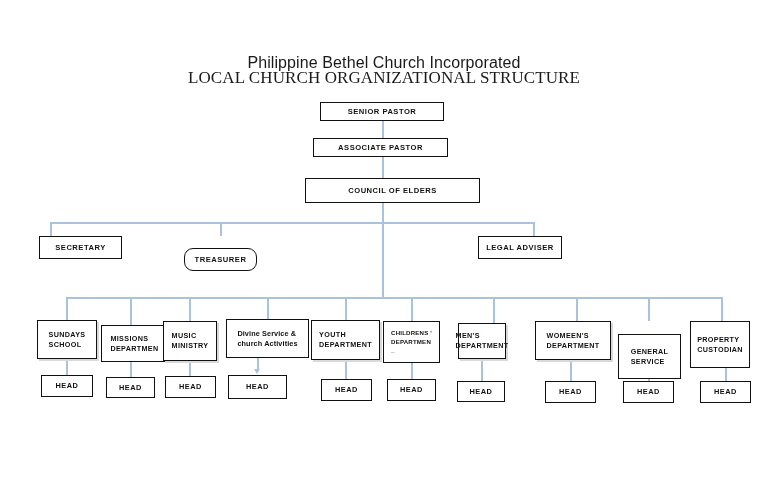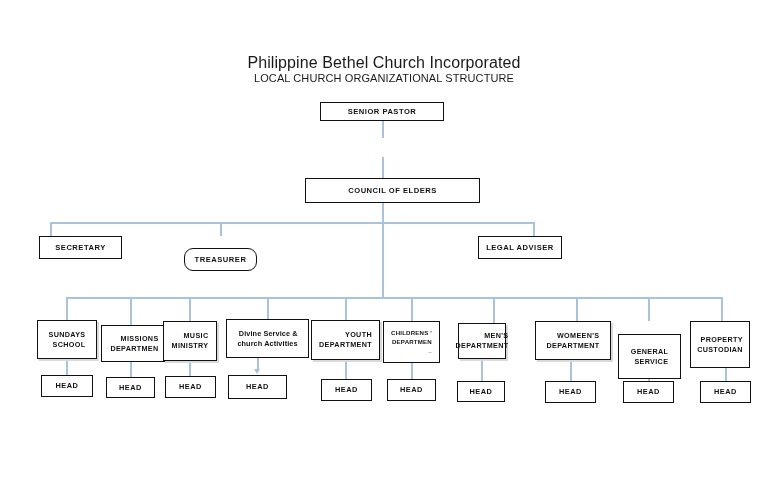--- a/index.html
+++ b/index.html
@@ -25,34 +25,35 @@
     text-align: center;
     color: #1a1a1a;
   }
   .title-line1 {
     font-size: 16px;
     font-weight: 400;
     letter-spacing: 0.1px;
     line-height: 15px;
   }
   .title-line2 {
-    font-size: 11px;
+    font-size: 17px;
     font-weight: 500;
     letter-spacing: 0.1px;
     line-height: 16px;
+    font-family: Liberation Serif, serif;
   }
   .node {
     position: absolute;
     box-sizing: border-box;
     background: #ffffff;
     border: 1.6px solid #111111;
     display: flex;
     align-items: center;
     justify-content: center;
-    text-align: right;
+    text-align: left;
     color: #111111;
     font-weight: 700;
     font-size: 7.2px;
     letter-spacing: 0.35px;
     line-height: 10px;
     padding: 1px 2px;
     z-index: 3;
   }
   .node.shadowed {
     box-shadow: 2px 2px 0 0 #d9d9d9;
@@ -146,20 +147,23 @@
   <div class="conn v" style="left:411px; top:363px; height:16px;"></div>
   <div class="conn v" style="left:481px; top:359px; height:22px;"></div>
   <div class="conn v" style="left:570px; top:360px; height:21px;"></div>
   <div class="conn v" style="left:648px; top:360px; height:21px;"></div>
   <div class="conn v" style="left:725px; top:360px; height:21px;"></div>
 
   <div class="node wide-label" style="left:320px; top:102px; width:124px; height:19px;">
     <span class="node-text">SENIOR PASTOR</span>
   </div>
 
+  <div class="node wide-label" style="left:313px; top:138px; width:135px; height:19px;">
+    <span class="node-text">ASSOCIATE PASTOR</span>
+  </div>
 
   <div class="node wide-label" style="left:305px; top:178px; width:175px; height:25px;">
     <span class="node-text">COUNCIL OF ELDERS</span>
   </div>
 
   <div class="node wide-label" style="left:39px; top:236px; width:83px; height:23px;">
     <span class="node-text">SECRETARY</span>
   </div>
 
   <div class="node wide-label" style="left:184px; top:248px; width:73px; height:23px;border-radius:9px;">

